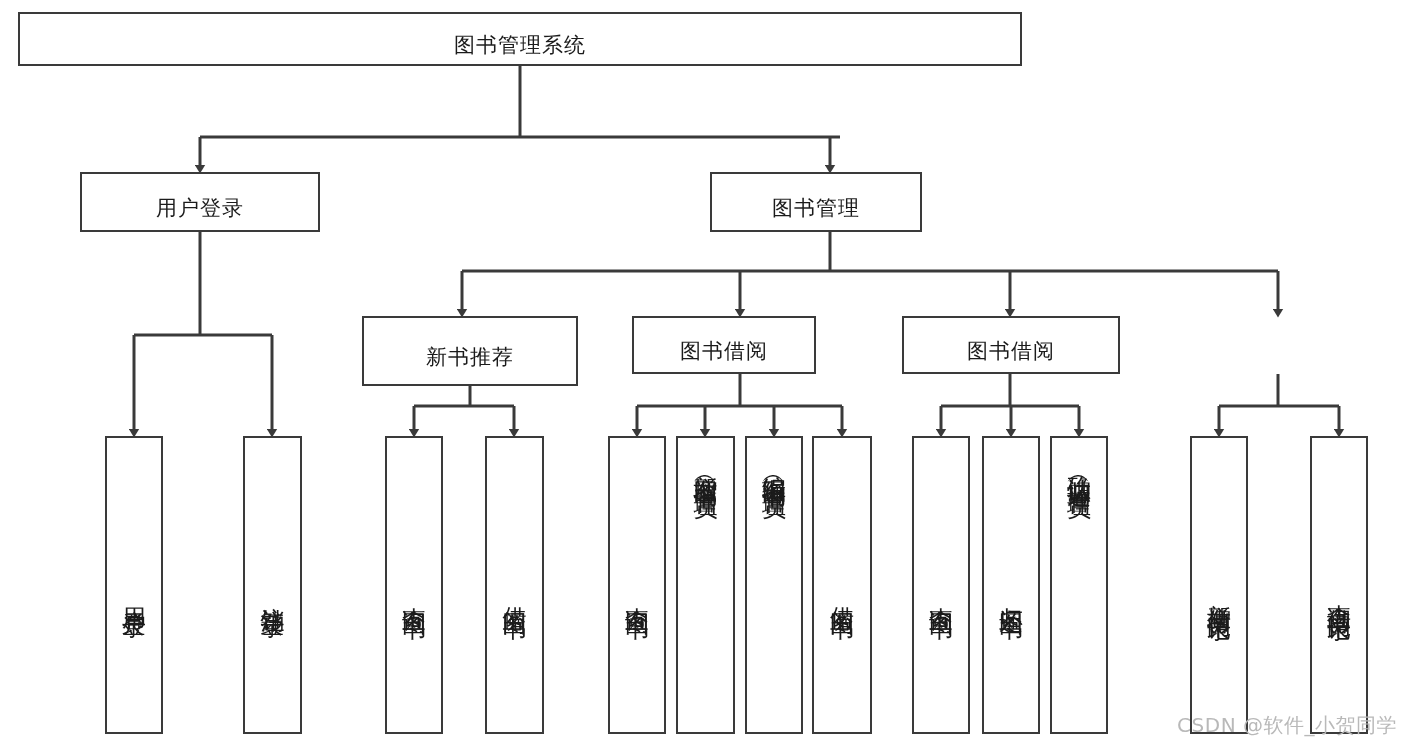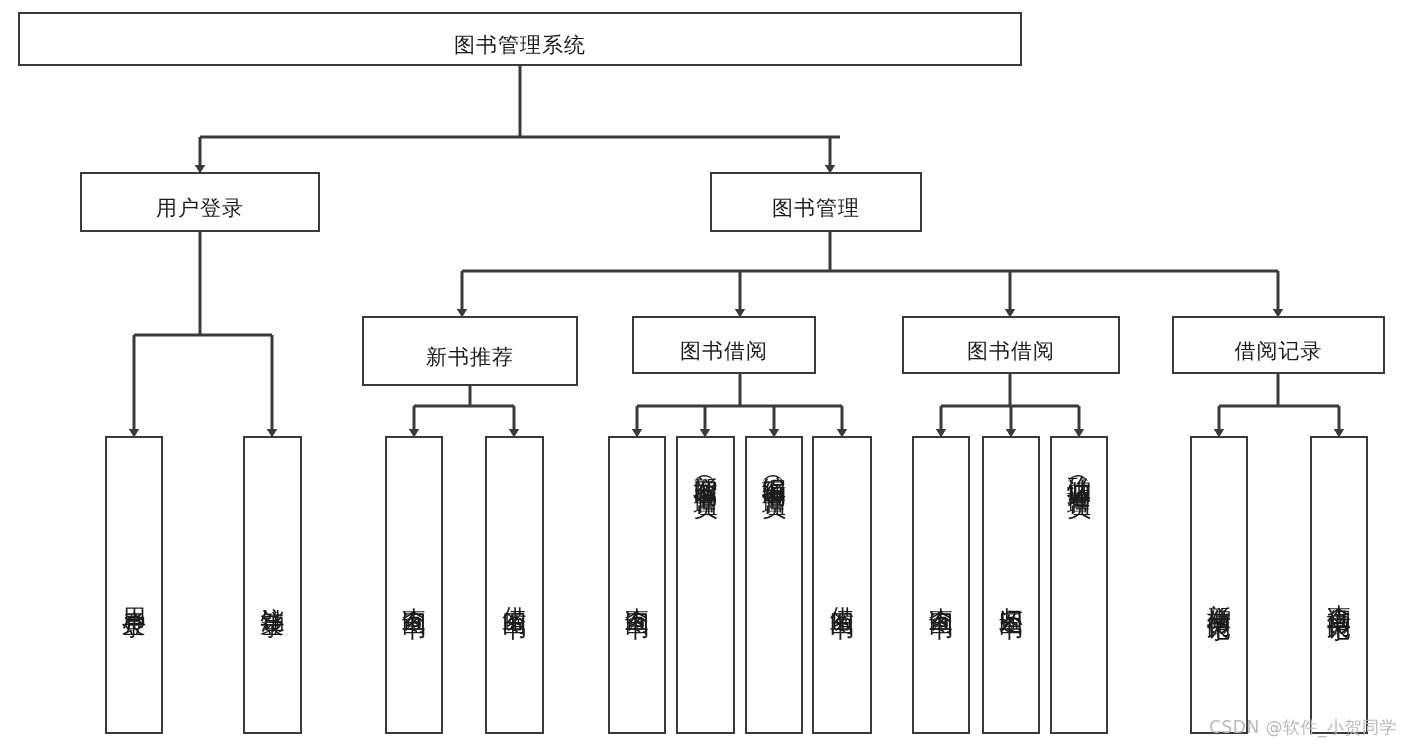--- a/index.html
+++ b/index.html
@@ -57,21 +57,21 @@
     line-height: 1;
     white-space: nowrap;
   }
   .node.vert.mid .label {
     align-self: center;
   }
   #watermark {
     position: absolute;
     right: 8px;
     bottom: 8px;
-    font-size: 17px;
+    font-size: 20px;
     color: #b9b9b9;
     letter-spacing: 0.5px;
     white-space: nowrap;
     pointer-events: none;
   }
 </style>
 </head>
 <body>
 
 <div id="diagram-root">
@@ -139,23 +139,20 @@
 
   <div class="node horiz" style="left:362px; top:316px; width:216px; height:70px;">
     <span class="label">新书推荐</span>
   </div>
   <div class="node horiz" style="left:632px; top:316px; width:184px; height:58px;">
     <span class="label">图书借阅</span>
   </div>
   <div class="node horiz" style="left:902px; top:316px; width:218px; height:58px;">
     <span class="label">图书借阅</span>
   </div>
-  <div class="node horiz" style="left:1172px; top:316px; width:213px; height:58px;">
-    <span class="label">借阅记录</span>
-  </div>
 
   <div class="node vert mid" style="left:105px; top:436px; width:58px; height:298px;">
     <span class="label">用户登录</span>
   </div>
   <div class="node vert mid" style="left:243px; top:436px; width:59px; height:298px;">
     <span class="label">注销登录</span>
   </div>
 
   <div class="node vert mid" style="left:385px; top:436px; width:58px; height:298px;">
     <span class="label">查询图书</span>

